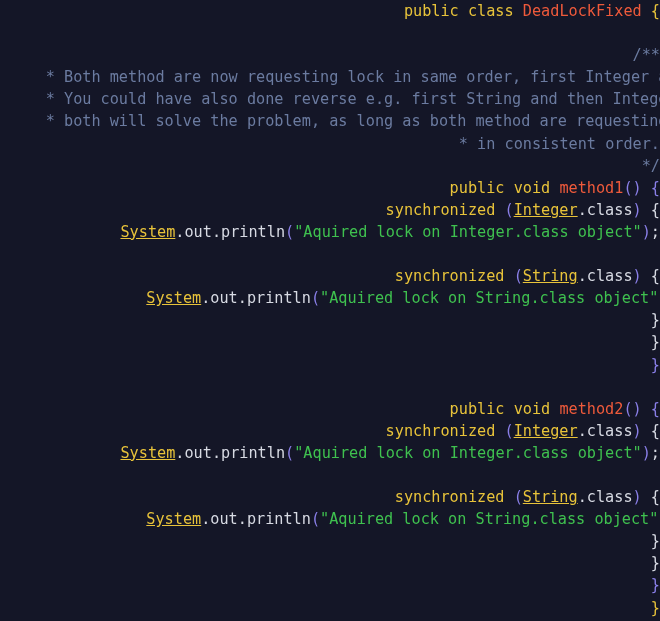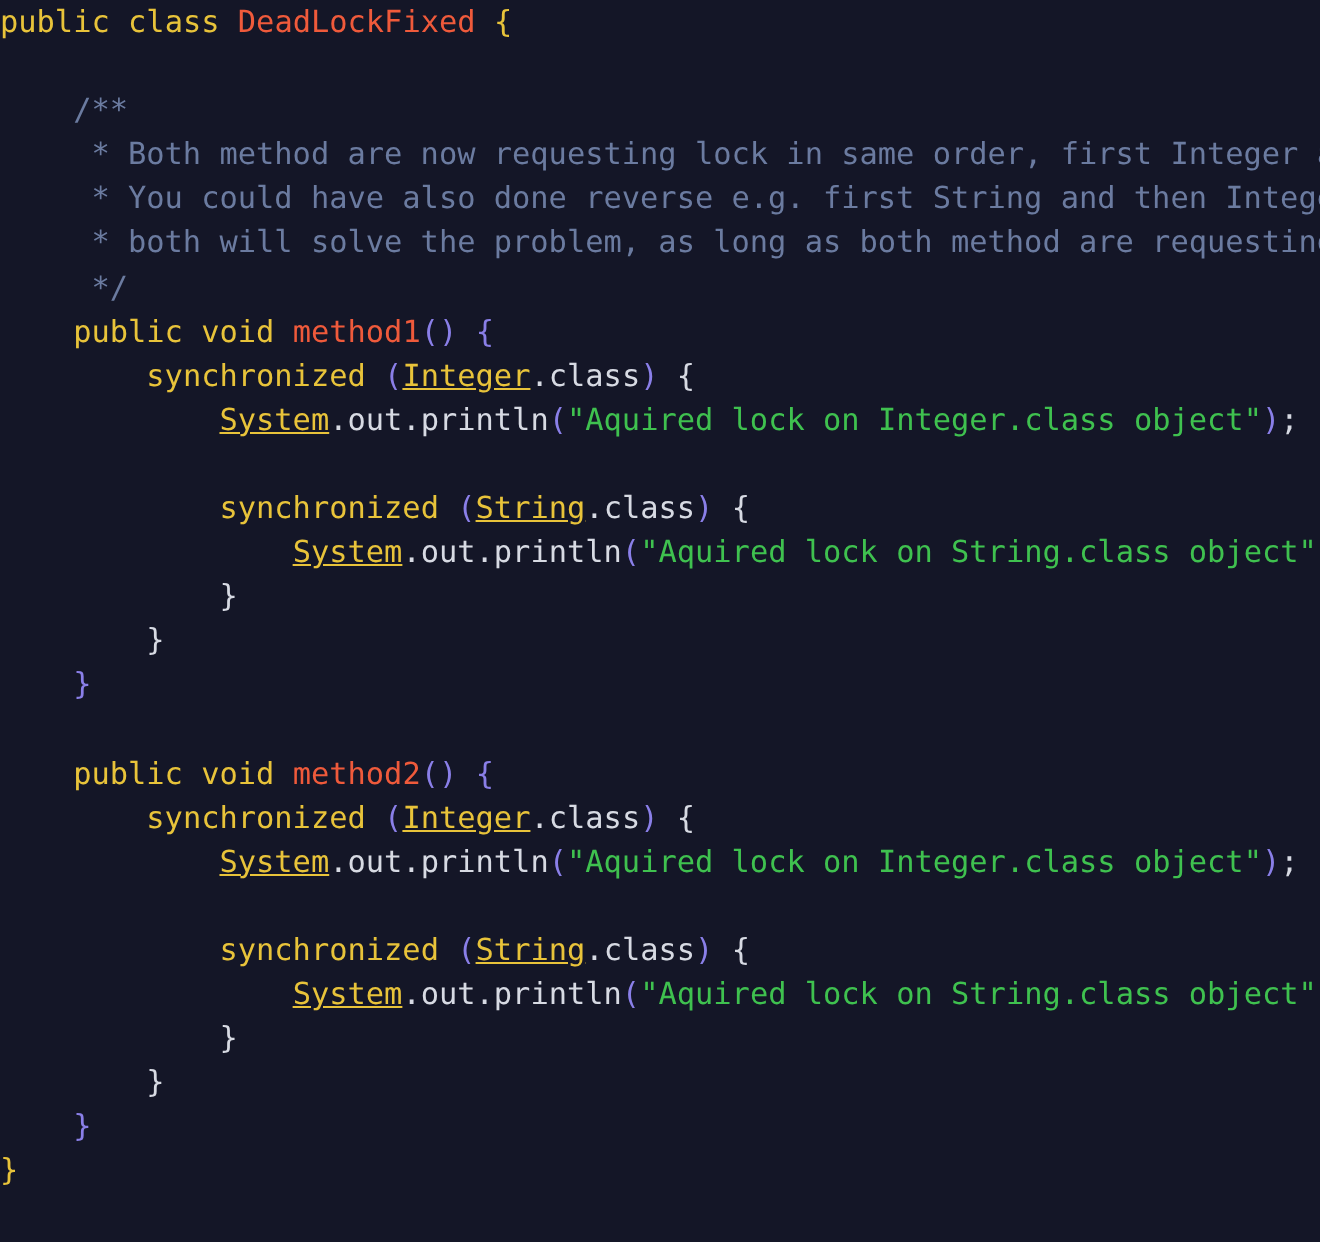--- a/index.html
+++ b/index.html
@@ -24,20 +24,21 @@
     position: relative;
   }
 
   .code-line {
     height: 22.1px;
     line-height: 22.1px;
     font-size: 15.2px;
     white-space: pre;
     letter-spacing: 0px;
     padding-left: 0px;
+    text-align: right;
   }
 
   
   .tok-keyword   { color: #e8c33a; }   
   .tok-type      { color: #ef5a3b; }   
   .tok-method    { color: #ef5a3b; }   
   .tok-plain     { color: #d7dae3; }   
   .tok-ident     { color: #e8c33a; text-decoration: underline; }   
   .tok-string    { color: #3fc14f; }   
   .tok-comment   { color: #6b7ba0; }   
@@ -49,20 +50,21 @@
 <body style="background: rgb(20, 22, 39);">
 
 <div id="code-editor" style="background: rgb(20, 22, 39);">
   <div id="code-body">
       <div class="code-line"><span class="tok-keyword" style="color: rgb(232, 195, 58);">public</span><span class="tok-plain" style="color: rgb(215, 218, 227);"> </span><span class="tok-keyword" style="color: rgb(232, 195, 58);">class</span><span class="tok-plain" style="color: rgb(215, 218, 227);"> </span><span class="tok-type" style="color: rgb(239, 90, 59);">DeadLockFixed</span><span class="tok-plain" style="color: rgb(215, 218, 227);"> </span><span class="tok-bracket-1" style="color: rgb(232, 195, 58);">{</span></div>
       <div class="code-line">&nbsp;</div>
       <div class="code-line"><span class="tok-comment" style="color: rgb(107, 123, 160);">    /**</span></div>
       <div class="code-line"><span class="tok-comment" style="color: rgb(107, 123, 160);">     * Both method are now requesting lock in same order, first Integer and then</span></div>
       <div class="code-line"><span class="tok-comment" style="color: rgb(107, 123, 160);">     * You could have also done reverse e.g. first String and then Integer,</span></div>
       <div class="code-line"><span class="tok-comment" style="color: rgb(107, 123, 160);">     * both will solve the problem, as long as both method are requesting lock</span></div>
+      <div class="code-line"><span class="tok-comment" style="color: rgb(107, 123, 160);">     * in consistent order.</span></div>
       <div class="code-line"><span class="tok-comment" style="color: rgb(107, 123, 160);">     */</span></div>
       <div class="code-line"><span class="tok-plain" style="color: rgb(215, 218, 227);">    </span><span class="tok-keyword" style="color: rgb(232, 195, 58);">public</span><span class="tok-plain" style="color: rgb(215, 218, 227);"> </span><span class="tok-keyword" style="color: rgb(232, 195, 58);">void</span><span class="tok-plain" style="color: rgb(215, 218, 227);"> </span><span class="tok-method" style="color: rgb(239, 90, 59);">method1</span><span class="tok-bracket-2" style="color: rgb(138, 127, 232);">()</span><span class="tok-plain" style="color: rgb(215, 218, 227);"> </span><span class="tok-bracket-2" style="color: rgb(138, 127, 232);">{</span></div>
       <div class="code-line"><span class="tok-plain" style="color: rgb(215, 218, 227);">        </span><span class="tok-keyword" style="color: rgb(232, 195, 58);">synchronized</span><span class="tok-plain" style="color: rgb(215, 218, 227);"> </span><span class="tok-bracket-2" style="color: rgb(138, 127, 232);">(</span><span class="tok-ident" style="color: rgb(232, 195, 58);">Integer</span><span class="tok-plain" style="color: rgb(215, 218, 227);">.</span><span class="tok-plain" style="color: rgb(215, 218, 227);">class</span><span class="tok-bracket-2" style="color: rgb(138, 127, 232);">)</span><span class="tok-plain" style="color: rgb(215, 218, 227);"> </span><span class="tok-bracket-3" style="color: rgb(215, 218, 227);">{</span></div>
       <div class="code-line"><span class="tok-plain" style="color: rgb(215, 218, 227);">            </span><span class="tok-ident" style="color: rgb(232, 195, 58);">System</span><span class="tok-plain" style="color: rgb(215, 218, 227);">.out.println</span><span class="tok-bracket-2" style="color: rgb(138, 127, 232);">(</span><span class="tok-string" style="color: rgb(63, 193, 79);">"Aquired lock on Integer.class object"</span><span class="tok-bracket-2" style="color: rgb(138, 127, 232);">)</span><span class="tok-plain" style="color: rgb(215, 218, 227);">;</span></div>
       <div class="code-line">&nbsp;</div>
       <div class="code-line"><span class="tok-plain" style="color: rgb(215, 218, 227);">            </span><span class="tok-keyword" style="color: rgb(232, 195, 58);">synchronized</span><span class="tok-plain" style="color: rgb(215, 218, 227);"> </span><span class="tok-bracket-2" style="color: rgb(138, 127, 232);">(</span><span class="tok-ident" style="color: rgb(232, 195, 58);">String</span><span class="tok-plain" style="color: rgb(215, 218, 227);">.</span><span class="tok-plain" style="color: rgb(215, 218, 227);">class</span><span class="tok-bracket-2" style="color: rgb(138, 127, 232);">)</span><span class="tok-plain" style="color: rgb(215, 218, 227);"> </span><span class="tok-bracket-3" style="color: rgb(215, 218, 227);">{</span></div>
       <div class="code-line"><span class="tok-plain" style="color: rgb(215, 218, 227);">                </span><span class="tok-ident" style="color: rgb(232, 195, 58);">System</span><span class="tok-plain" style="color: rgb(215, 218, 227);">.out.println</span><span class="tok-bracket-2" style="color: rgb(138, 127, 232);">(</span><span class="tok-string" style="color: rgb(63, 193, 79);">"Aquired lock on String.class object"</span><span class="tok-bracket-2" style="color: rgb(138, 127, 232);">)</span></div>
       <div class="code-line"><span class="tok-plain" style="color: rgb(215, 218, 227);">            </span><span class="tok-bracket-3" style="color: rgb(215, 218, 227);">}</span></div>
       <div class="code-line"><span class="tok-plain" style="color: rgb(215, 218, 227);">        </span><span class="tok-bracket-3" style="color: rgb(215, 218, 227);">}</span></div>
       <div class="code-line"><span class="tok-plain" style="color: rgb(215, 218, 227);">    </span><span class="tok-bracket-2" style="color: rgb(138, 127, 232);">}</span></div>

